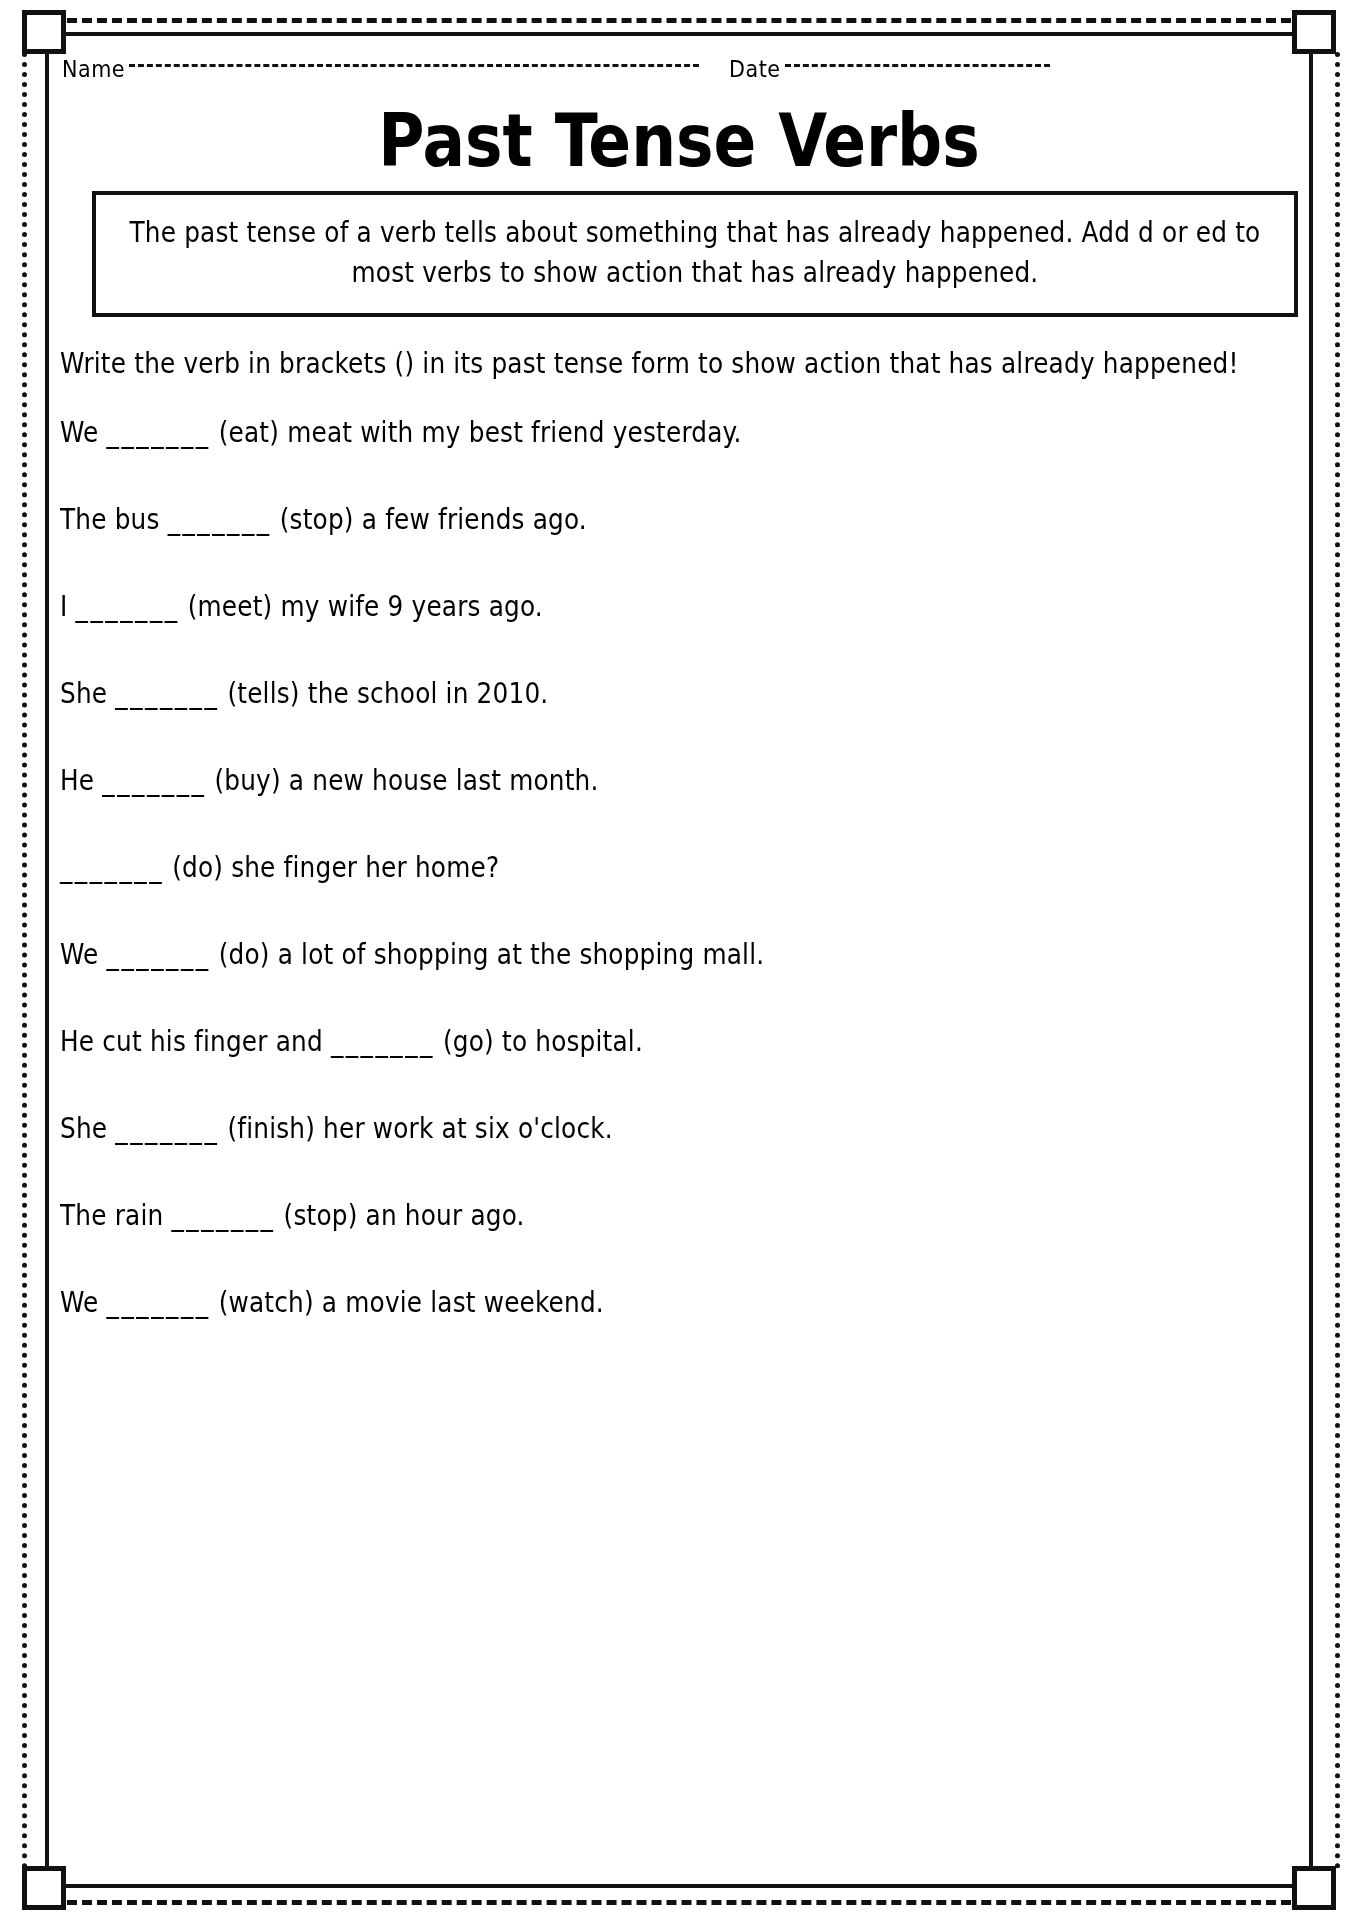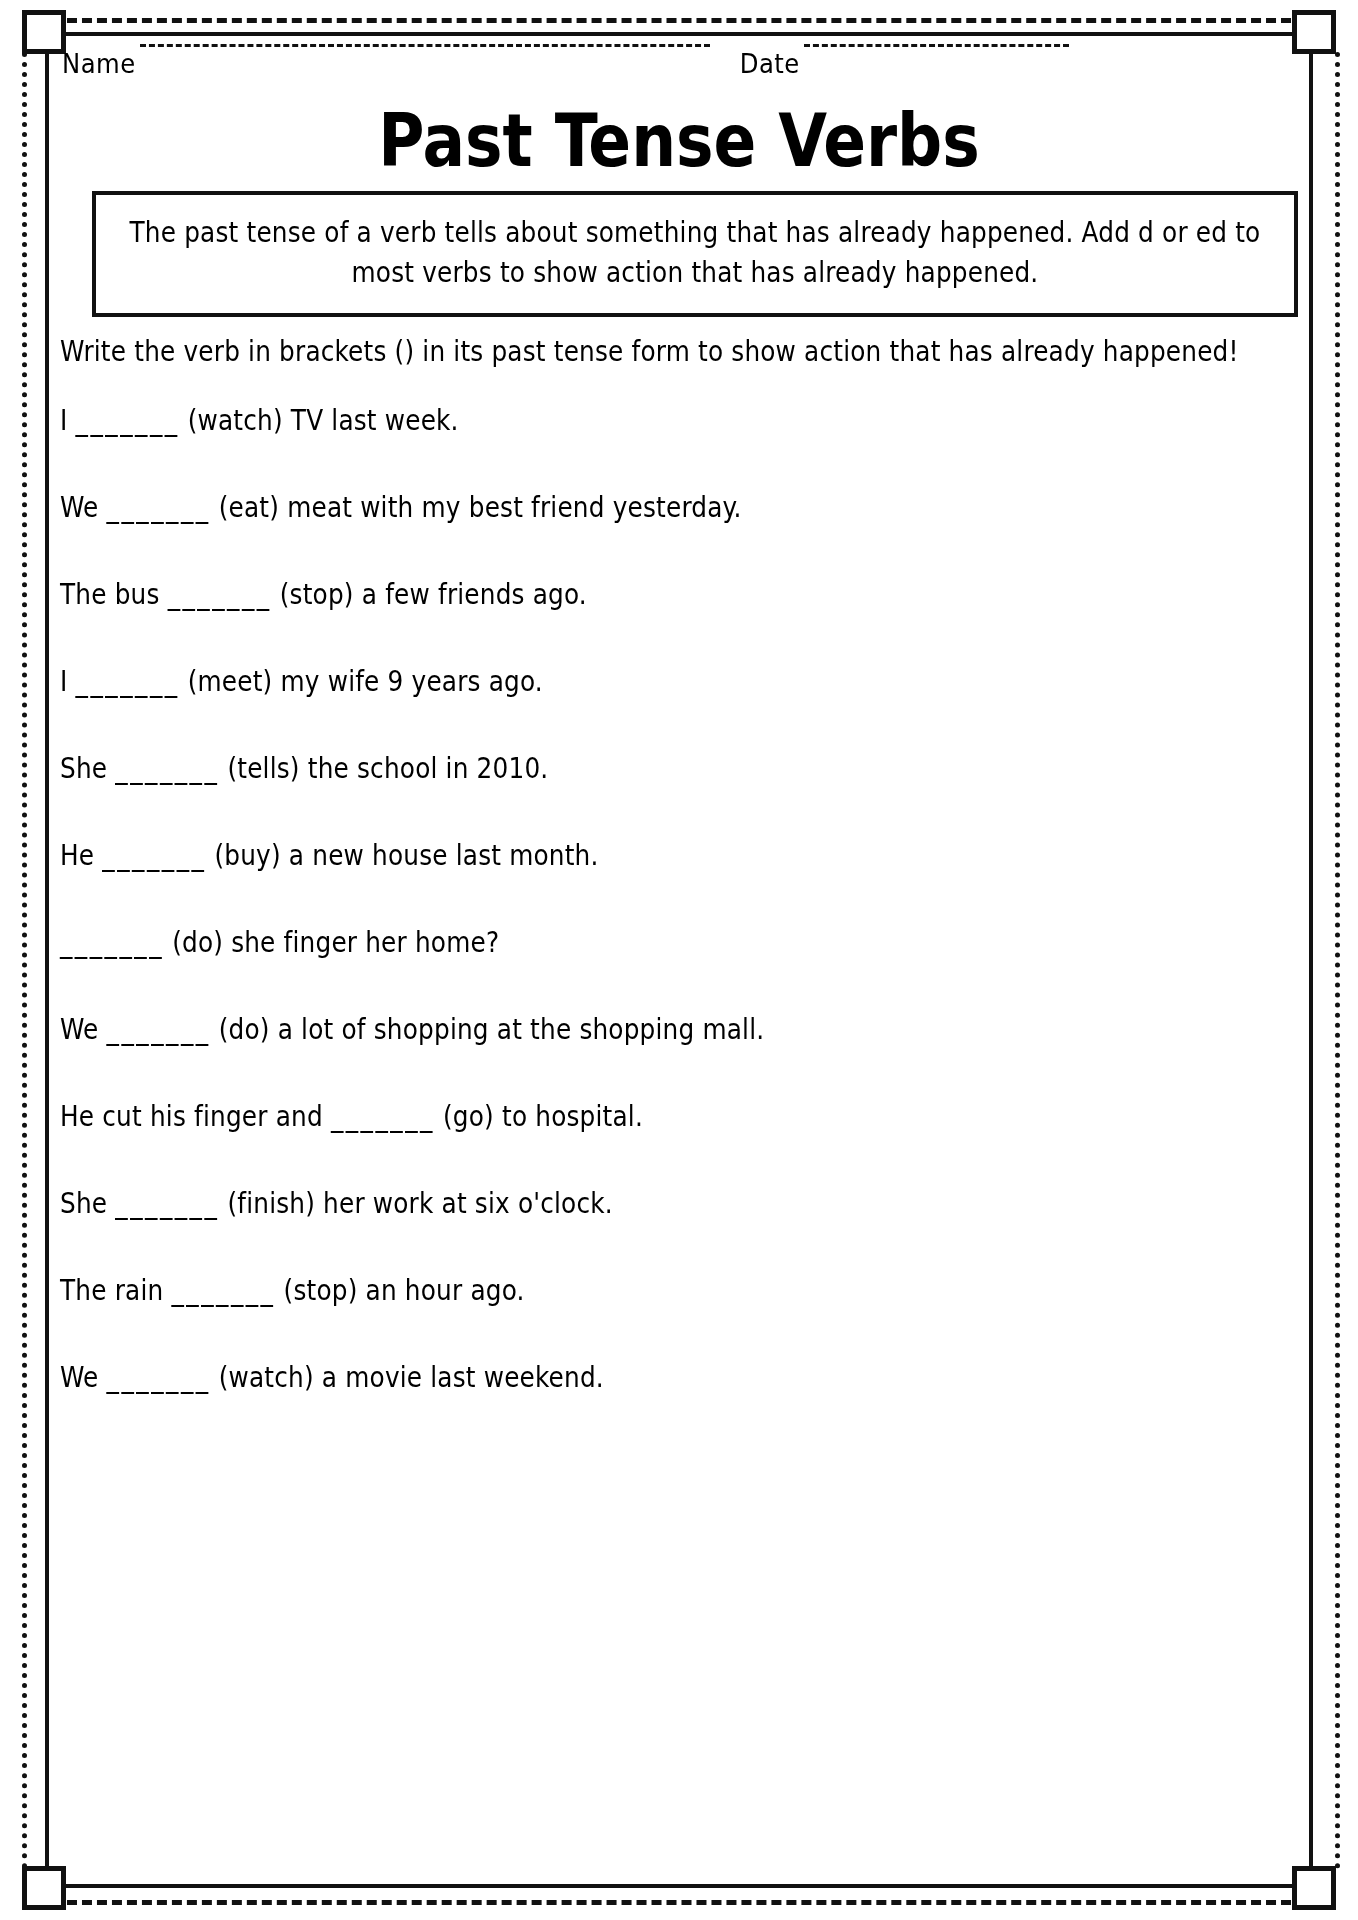--- a/index.html
+++ b/index.html
@@ -79,22 +79,22 @@
   #sheet {
     position: absolute;
     left: 60px;
     top: 48px;
     width: 1238px;
   }
 
   
   #namedate-row {
     display: flex;
-    align-items: flex-start;
-    font-size: 27px;
+    align-items: center;
+    font-size: 23px;
     letter-spacing: 0.5px;
     padding: 0 2px;
     height: 42px;
   }
   #namedate-row .nd-label { white-space: pre; }
   #namedate-row .rule {
     display: inline-block;
     border-bottom: 3px dashed #111;
     height: 0;
     position: relative;
@@ -127,21 +127,21 @@
     font-size: 27.5px;
     line-height: 1.45;
     letter-spacing: 0.2px;
     margin-left: 32px;
   }
 
   
   #directions {
     font-size: 27.5px;
     letter-spacing: 0.2px;
-    margin-top: 16px;
+    margin-top: 28px;
     line-height: 1.35;
   }
 
   
   #questions {
     margin-top: 34px;
   }
   .question-row {
     font-size: 27.5px;
     letter-spacing: 0.2px;
@@ -186,21 +186,20 @@
   <div id="worksheet-title">Past Tense Verbs</div>
 
   <div id="definition-box">
     <div>The past tense of a verb tells about something that has already happened. Add d or ed to</div>
     <div>most verbs to show action that has already happened.</div>
   </div>
 
   <div id="directions">Write the verb in brackets () in its past tense form to show action that has already happened!</div>
 
   <div id="questions">
-      <div class="question-row"><span>I </span><span class="blank">_______</span><span> </span><span>(watch)</span><span> TV last week.</span></div>
       <div class="question-row"><span>We </span><span class="blank">_______</span><span> </span><span>(eat)</span><span> meat with my best friend yesterday.</span></div>
       <div class="question-row"><span>The bus </span><span class="blank">_______</span><span> </span><span>(stop)</span><span> a few friends ago.</span></div>
       <div class="question-row"><span>I </span><span class="blank">_______</span><span> </span><span>(meet)</span><span> my wife 9 years ago.</span></div>
       <div class="question-row"><span>She </span><span class="blank">_______</span><span> </span><span>(tells)</span><span> the school in 2010.</span></div>
       <div class="question-row"><span>He </span><span class="blank">_______</span><span> </span><span>(buy)</span><span> a new house last month.</span></div>
       <div class="question-row"><span></span><span class="blank">_______</span><span> </span><span>(do)</span><span> she finger her home?</span></div>
       <div class="question-row"><span>We </span><span class="blank">_______</span><span> </span><span>(do)</span><span> a lot of shopping at the shopping mall.</span></div>
       <div class="question-row"><span>He cut his finger and </span><span class="blank">_______</span><span> </span><span>(go)</span><span> to hospital.</span></div>
       <div class="question-row"><span>She </span><span class="blank">_______</span><span> </span><span>(finish)</span><span> her work at six o'clock.</span></div>
       <div class="question-row"><span>The rain </span><span class="blank">_______</span><span> </span><span>(stop)</span><span> an hour ago.</span></div>

